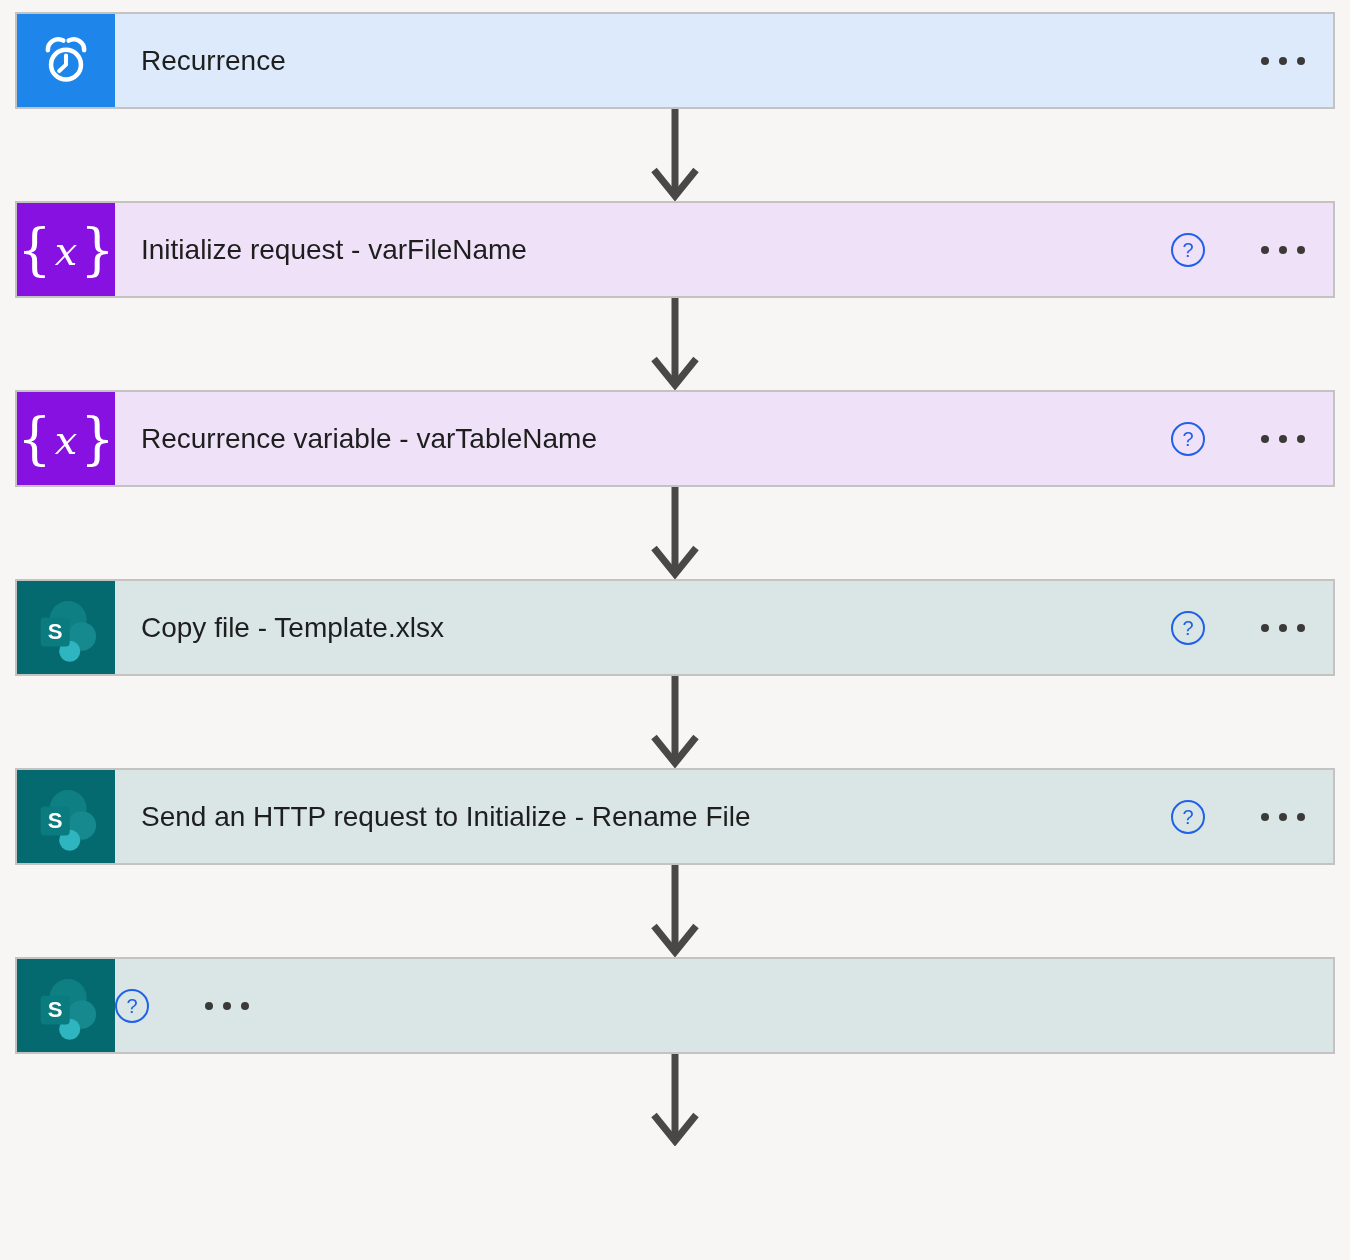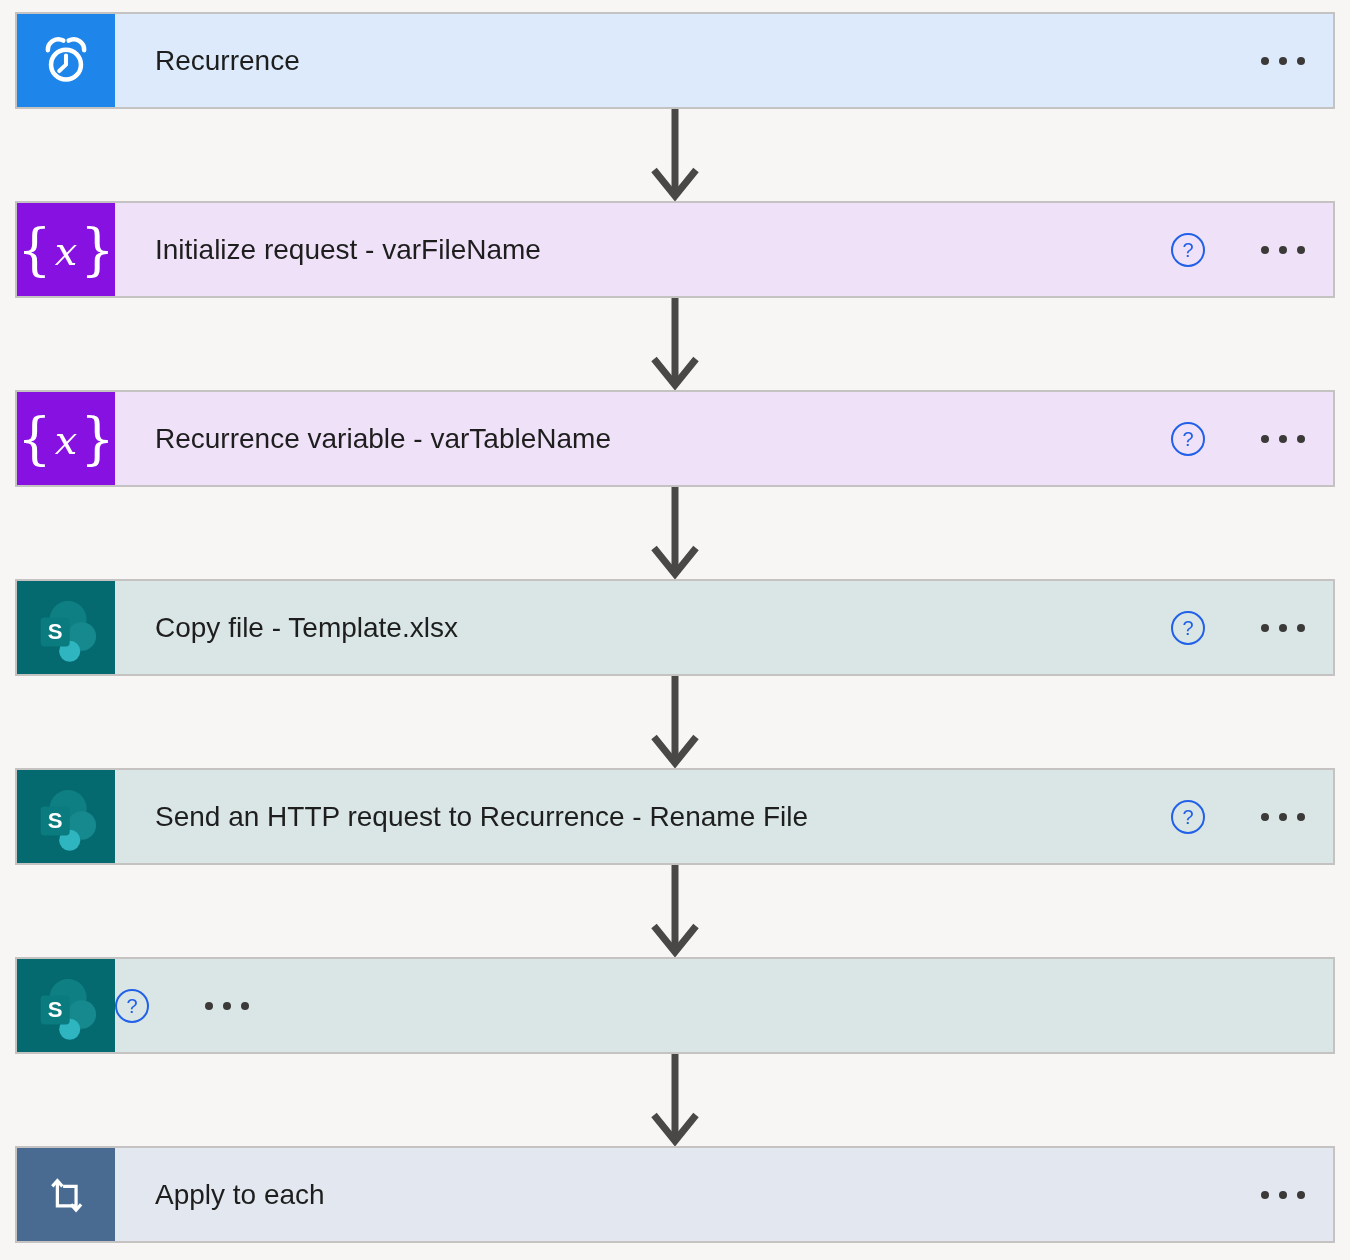--- a/index.html
+++ b/index.html
@@ -29,21 +29,21 @@
     flex:0 0 98px;
     display:flex;
     align-items:center;
     justify-content:center;
     color:#fff;
   }
   .title{
     flex:1;
     display:flex;
     align-items:center;
-    padding-left:40px;
+    padding-left:26px;
     font-size:28px;
     color:var(--title-color,#1E1E1E);
     white-space:nowrap;
     overflow:hidden;
   }
   .controls{
     display:flex;
     align-items:center;
     gap:56px;
     padding-right:28px;
@@ -208,21 +208,21 @@
 
       <svg width="76" height="76" viewBox="0 0 72 72">
         <circle cx="38" cy="28" r="17.5" fill="#0E8084"></circle>
         <circle cx="51" cy="44" r="13.5" fill="#15898D"></circle>
         <circle cx="39.5" cy="58" r="10" fill="#2FB5C0"></circle>
         <rect x="12" y="26" width="27.5" height="27.5" rx="3.5" fill="#0A7B7F"></rect>
         <text x="25.7" y="46.5" text-anchor="middle" fill="#ffffff" font-family="Liberation Sans, sans-serif" font-size="21" font-weight="bold">S</text>
       </svg>
 
     </div>
-    <div class="title">Send an HTTP request to Recurrence - Rename File</div>
+    <div class="title">Send an HTTP request to Initialize - Rename File</div>
     <div class="controls">
       <button class="help">
         <span>?</span>
       </button>
       <button class="menu" aria-label="menu">
         <span class="dot"></span>
         <span class="dot"></span>
         <span class="dot"></span>
       </button>
     </div>
@@ -255,33 +255,13 @@
         <span class="dot"></span>
       </button>
     </div>
   </div>
     <div class="connector">
     <svg width="60" height="92" viewBox="0 0 60 92" fill="none" stroke="currentColor" stroke-width="7">
       <line x1="30" y1="0" x2="30" y2="85"></line>
       <polyline points="9,61 30,87 51,61" stroke-linejoin="miter"></polyline>
     </svg>
   </div>
-    <div class="card" style="background: rgb(226, 231, 240);">
-    <div class="icon-box" style="background: rgb(74, 107, 145);">
-
-      <svg width="46" height="46" viewBox="0 0 64 64" fill="none" stroke="#ffffff" stroke-width="4.5">
-        <path d="M13 20 L20 12 L27 20"></path>
-        <path d="M20 15 V47 H46"></path>
-        <path d="M28 20 H46 V52"></path>
-        <path d="M39 45 L46 53 L53 45"></path>
-      </svg>
-    </div>
-    <div class="title">Apply to each</div>
-    <div class="controls">
-
-      <button class="menu" aria-label="menu">
-        <span class="dot"></span>
-        <span class="dot"></span>
-        <span class="dot"></span>
-      </button>
-    </div>
-  </div>
   </div>
 
 </body></html>

